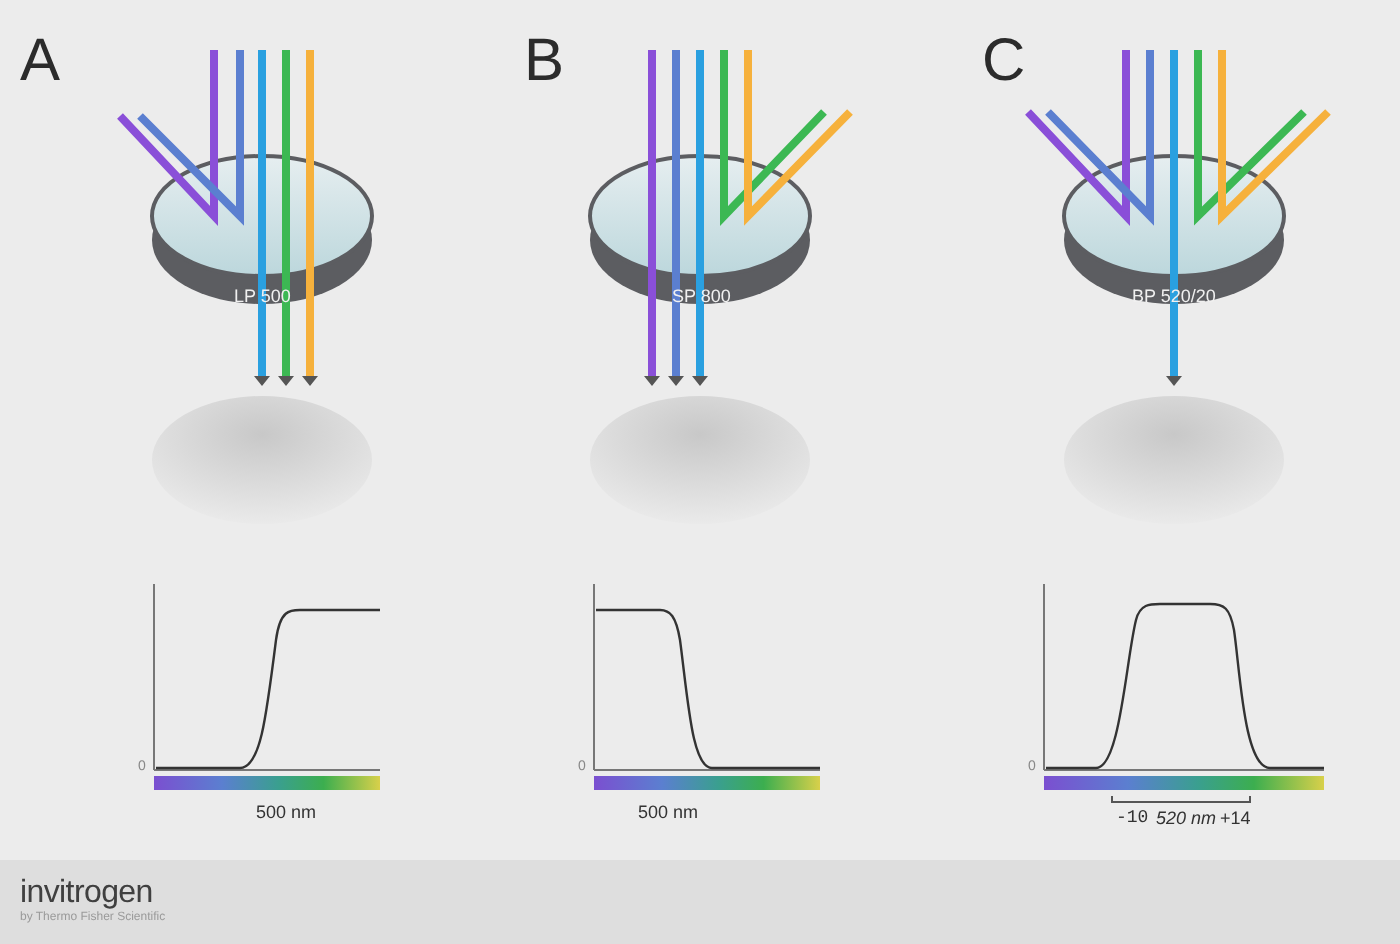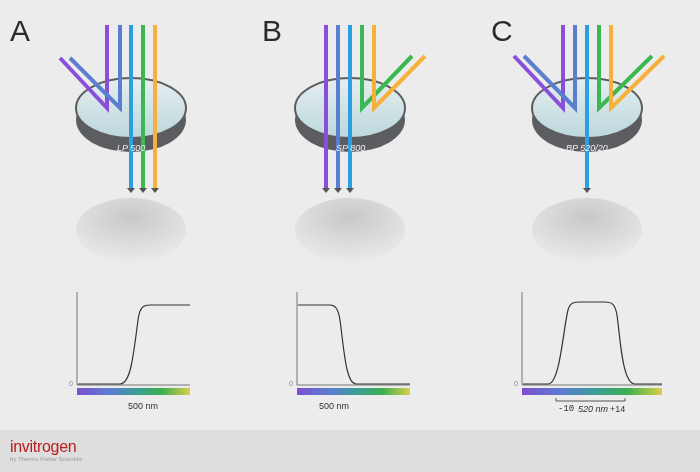--- a/index.html
+++ b/index.html
@@ -1,25 +1,25 @@
 <!DOCTYPE html>
 <html><head>
 <meta charset="utf-8">
 <style>
   html,body{margin:0;padding:0;}
   body{width:700px;height:472px;background:#ececec;font-family:"Liberation Sans",sans-serif;position:relative;overflow:hidden;}
   .panel-letter{position:absolute;top:14px;font-size:30px;color:#2b2b2b;font-family:"Liberation Sans",sans-serif;}
   svg{position:absolute;left:0;top:0;}
   .footer{position:absolute;left:0;top:430px;width:700px;height:42px;background:#dedede;}
-  .brand{position:absolute;left:10px;top:8px;color:#b91c1c;font-size:16px;letter-spacing:-0.3px;}
+  .brand{position:absolute;left:10px;top:8px;color:#404040;font-size:16px;letter-spacing:-0.3px;}
   .brand-sub{position:absolute;left:10px;top:26px;color:#9a9a9a;font-size:6px;}
   .school{position:absolute;right:10px;top:12px;color:#8a8a8a;font-size:14px;}
   .lbl{position:absolute;font-size:9px;color:#333;}
   .zero{position:absolute;font-size:7px;color:#888;}
-  .filter-label{position:absolute;font-size:9px;color:#f0f0f0;font-style:italic;}
+  .filter-label{position:absolute;font-size:9px;color:#f0f0f0;}
 </style>
 </head>
 <body>
 
 <svg width="700" height="430" viewBox="0 0 700 430">
   <defs>
     <linearGradient id="glass" x1="0" y1="0" x2="0" y2="1">
       <stop offset="0" stop-color="#e6eef0"></stop>
       <stop offset="1" stop-color="#bcd7dc"></stop>
     </linearGradient>

